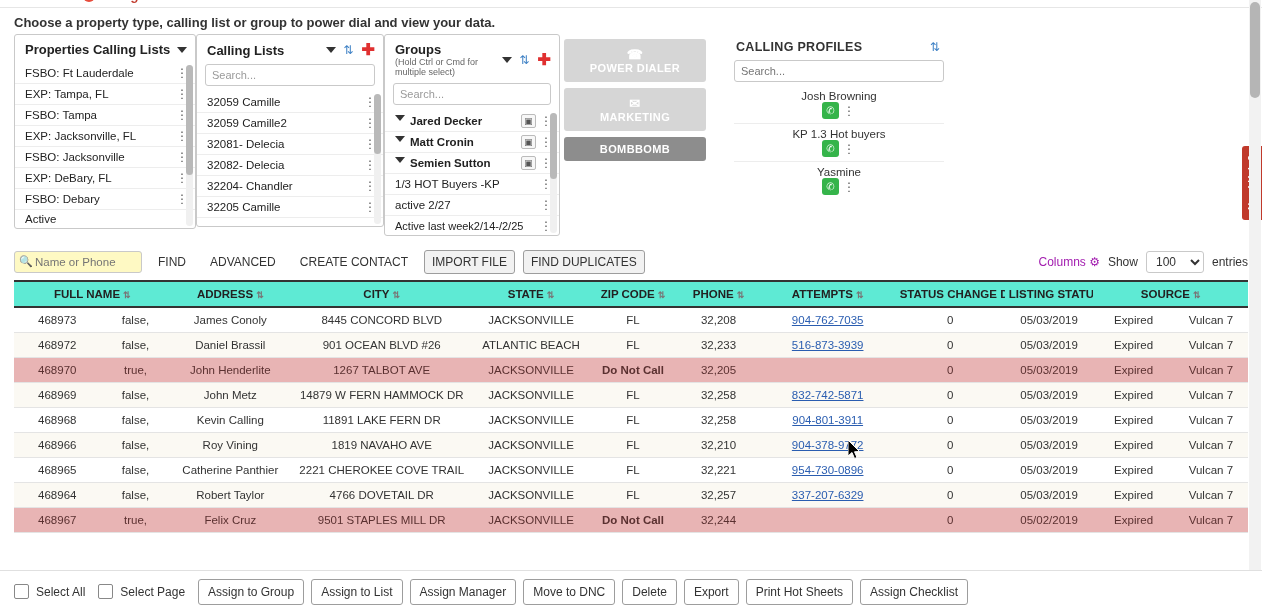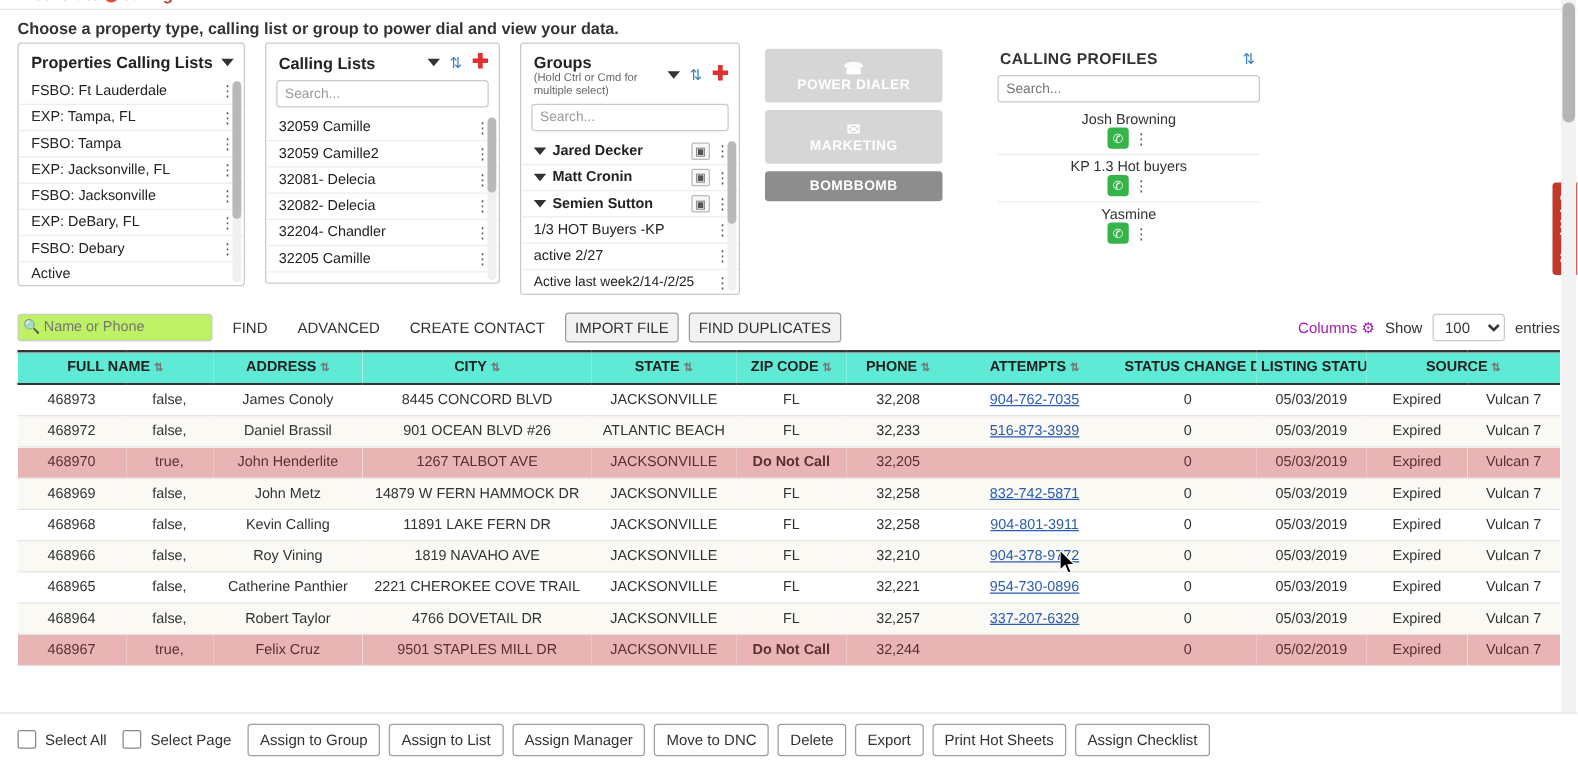--- a/index.html
+++ b/index.html
@@ -38,21 +38,21 @@
     font-size: 13px;
     color: #333;
     font-weight: bold;
   }
 
   
   .panels {
     display: flex;
     align-items: flex-start;
     padding: 0 14px;
-    gap: 16px;
+    gap: 0;
   }
   .panel {
     border: 1px solid #c9c9c9;
     border-radius: 3px;
     background: #fff;
     position: relative;
   }
   .panel-head {
     display: flex; align-items: center; justify-content: space-between;
     padding: 7px 8px 6px 10px;
@@ -104,21 +104,21 @@
   .scrollbar-v .thumb {
     position: absolute; left: 0; width: 7px; background: #b9b9b9; border-radius: 4px;
   }
 
   
   #panel-properties { width: 182px; }
   #panel-calling-lists { width: 188px; }
   #panel-groups { width: 176px; }
 
   
-  .grp-row { display: flex; align-items: center; gap: 5px; }
+  .grp-row { display: flex; gap: 5px; }
   .tri { width: 0; height: 0; border-left: 5px solid transparent; border-right: 5px solid transparent; border-top: 6px solid #333; }
   .mini-btn {
     border: 1px solid #bbb; border-radius: 2px; background: #f7f7f7;
     width: 15px; height: 14px; font-size: 9px; line-height: 12px; text-align: center; color: #555;
     cursor: pointer;
   }
 
   
   .dial-col { display: flex; flex-direction: column; gap: 6px; margin-left: 4px; padding-top: 5px; }
   .dial-btn {
@@ -170,22 +170,22 @@
   }
 
   
   .toolbar {
     display: flex; align-items: center; gap: 8px;
     padding: 8px 14px 6px 14px;
     margin-top: 6px;
   }
   .find-input {
     border: 1px solid #c9c9c9; border-radius: 3px; padding: 4px 6px 4px 20px;
-    font-size: 11.5px; width: 156px; color: #555;
-    background: #bef264;
+    font-size: 11.5px; width: 128px; color: #555;
+    background: #fef9c3;
   }
   .find-wrap { position: relative; }
   .find-wrap .mag {
     position: absolute; left: 5px; top: 4px; font-size: 11px; color: #666;
   }
   .tb-btn {
     border: 1px solid transparent; background: transparent;
     font-size: 12px; color: #333; padding: 4px 7px; cursor: pointer;
     font-family: Liberation Sans, sans-serif;
   }

